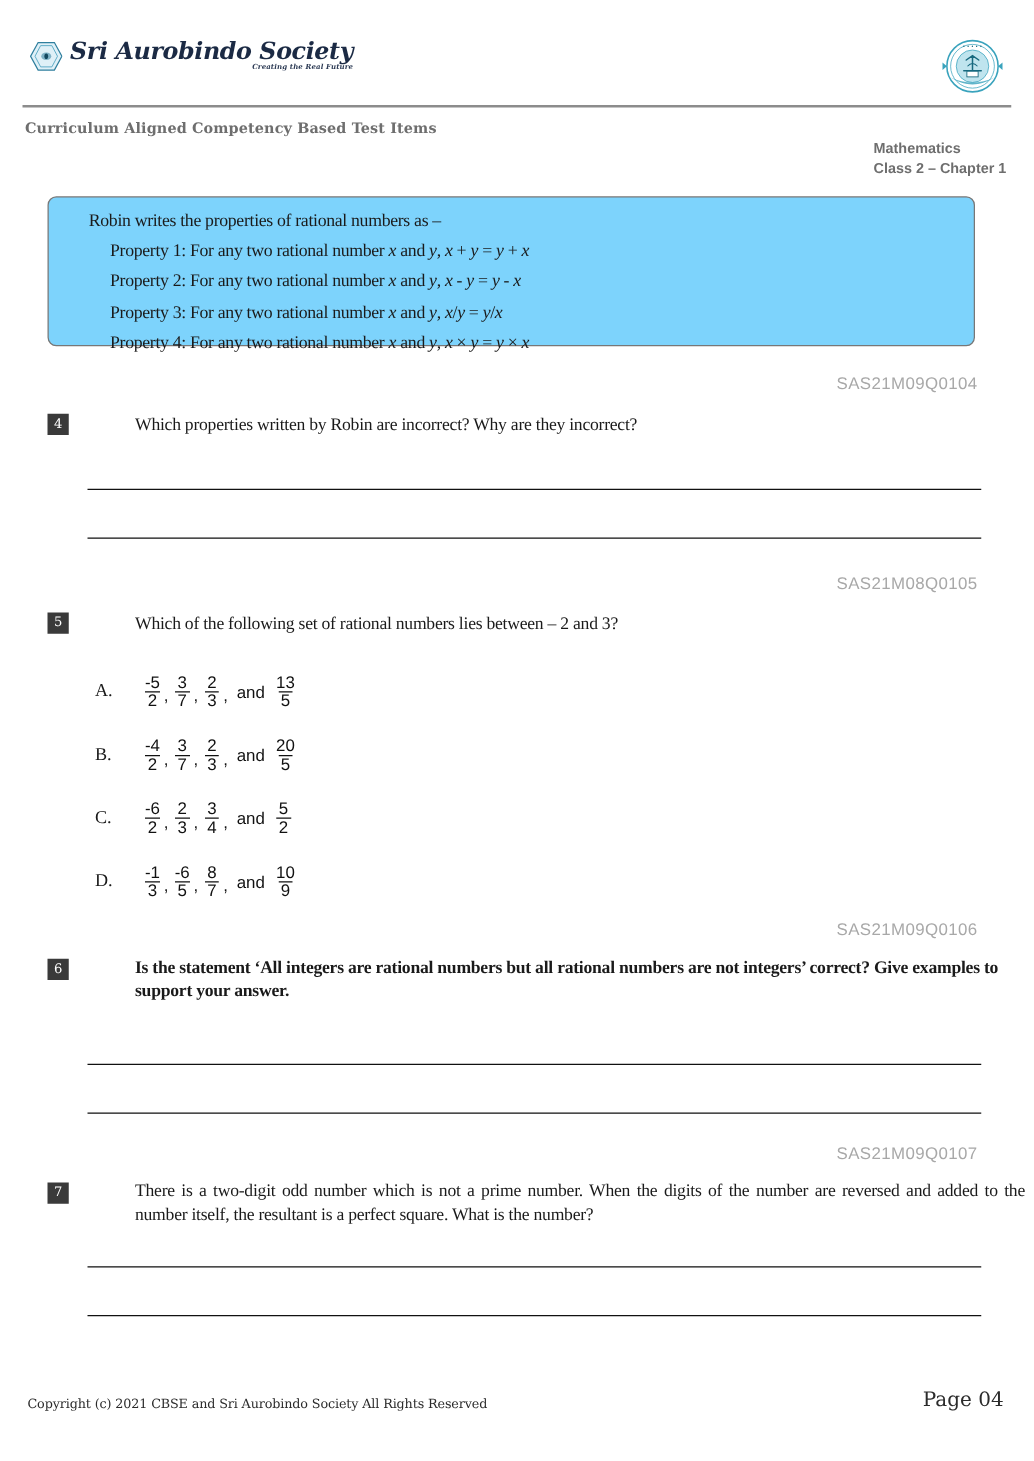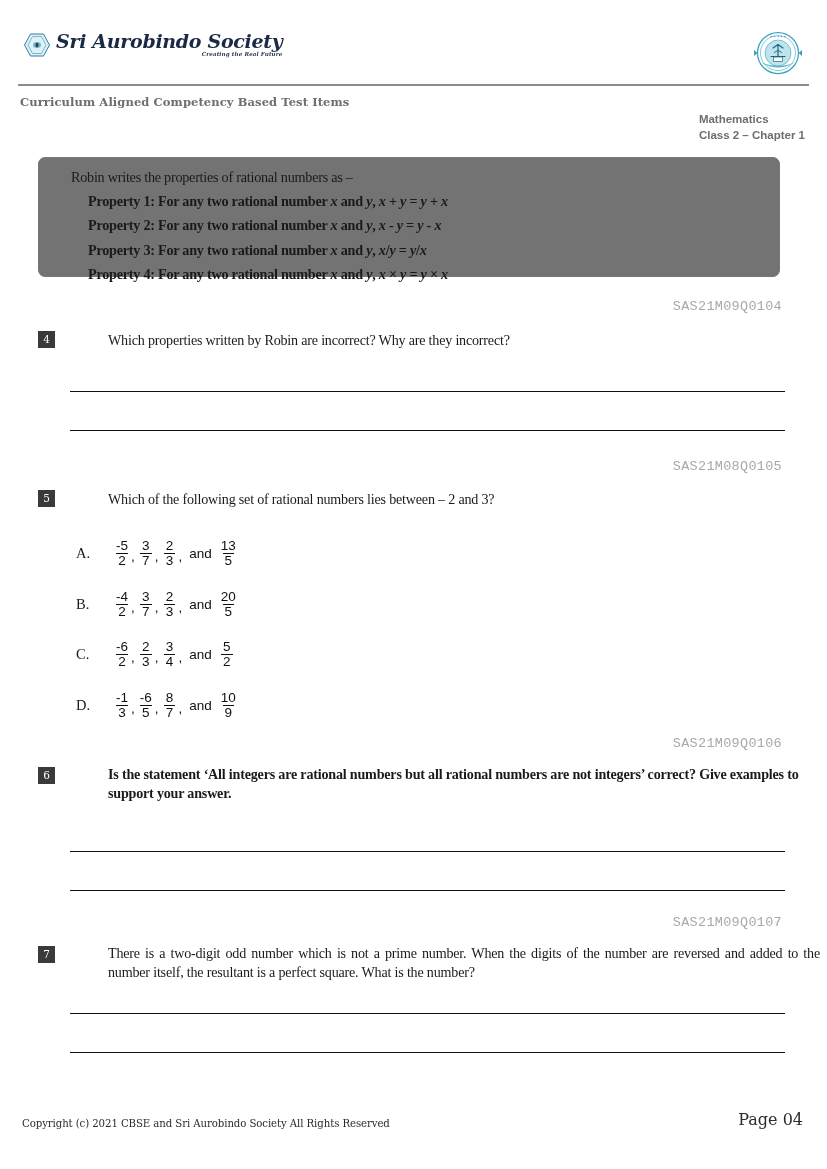--- a/index.html
+++ b/index.html
@@ -114,47 +114,46 @@
   
   .stimulus-box {
     position: absolute;
     left: 38px;
     top: 157px;
     width: 742px;
     height: 120px;
     border: 1.3px solid #777777;
     border-radius: 7px;
     box-sizing: border-box;
-    background: #737373;
+    background: #7dd3fc;
   }
   .stimulus-inner {
     padding: 12px 0 0 32px;
   }
   .stimulus-lead {
     font-size: 14.2px;
     line-height: 1;
     letter-spacing: -0.25px;
     white-space: nowrap;
   }
   .prop-line {
     font-size: 14.2px;
     line-height: 1;
     letter-spacing: -0.25px;
     margin-top: 10px;
     margin-left: 17px;
     white-space: nowrap;
-    font-weight: bold;
   }
   .mvar { font-style: italic; }
 
   
   .qcode {
     position: absolute;
     right: 45px;
-    font-family: Liberation Mono, monospace;
+    font-family: Liberation Sans, sans-serif;
     font-size: 13.5px;
     color: #a8a8a8;
     letter-spacing: 0.3px;
   }
   .qnum {
     position: absolute;
     left: 38px;
     width: 17px;
     height: 17px;
     background: #3a3a3a;

